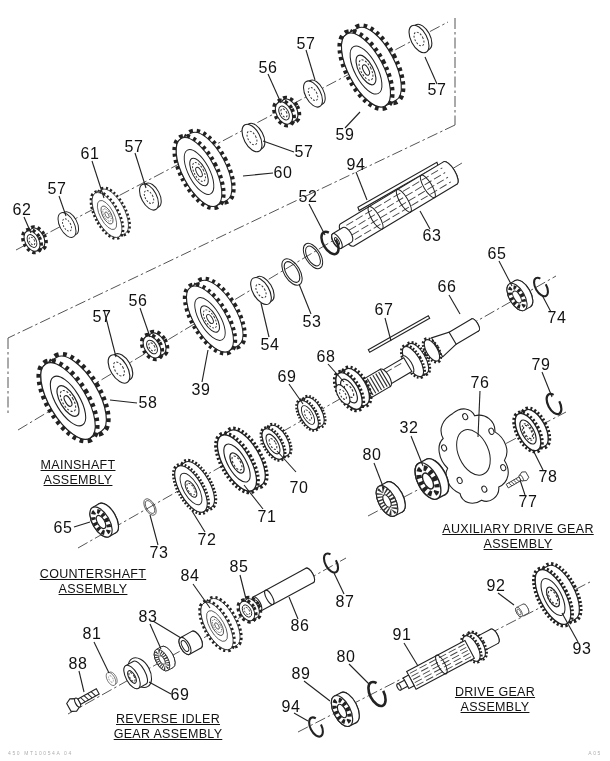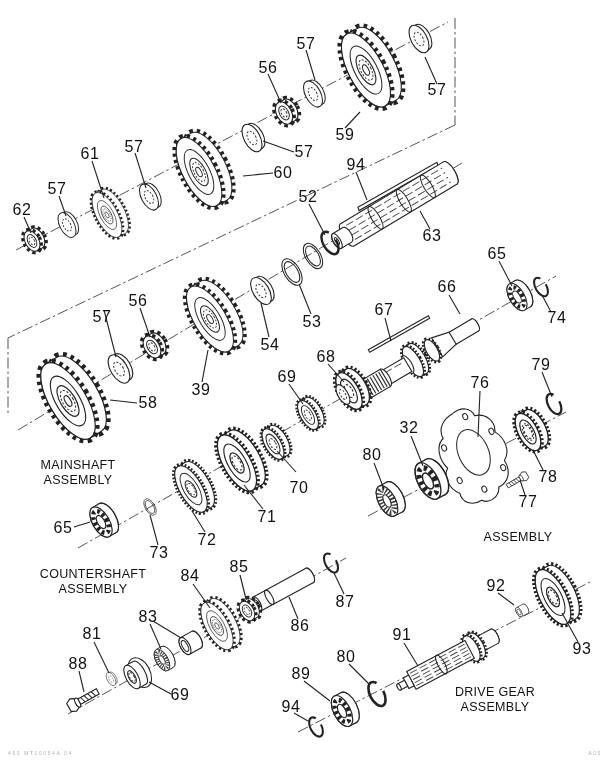--- a/index.html
+++ b/index.html
@@ -16,21 +16,21 @@
   .tf{fill:none;stroke:#222;stroke-width:6;stroke-dasharray:1.8 1.8;}
   .tf2{fill:none;stroke:#222;stroke-width:5;stroke-dasharray:1.6 1.6;}
   .balls{fill:none;stroke:#222;stroke-width:4.2;stroke-dasharray:2.8 2.6;}
   .rollers{fill:none;stroke:#333;stroke-width:6;stroke-dasharray:1.3 1.7;}
   .snapc{fill:none;stroke:#222;stroke-width:2.6;}
   .hatch{stroke:#333;stroke-width:17;stroke-dasharray:1.2 2.1;fill:none;}
   .axis{fill:none;stroke:#555;stroke-width:1;stroke-dasharray:11 3 2.5 3;}
   .leader{stroke:#222;stroke-width:1.1;}
   
   .co{position:absolute;transform:translate(-50%,-50%);font-size:16px;font-style:normal;color:#111;letter-spacing:.5px;white-space:nowrap;}
-  .al{position:absolute;transform:translate(-50%,-50%);font-size:12.5px;color:#111;text-align:center;line-height:1.2;letter-spacing:.3px;white-space:nowrap;}
+  .al{position:absolute;transform:translate(-50%,-50%);font-size:12.5px;color:#111;text-align:center;line-height:1.2;letter-spacing:.3px;white-space:nowrap;text-decoration:underline;}
   .al span{display:block;}
   .fnote{position:absolute;font-size:5px;color:#9a9a9a;letter-spacing:1.6px;opacity:.8;white-space:nowrap;}
   .fnote.l{left:8px;top:750px;}
   .fnote.r{right:8px;top:750px;}
 </style>
 </head>
 <body>
 
 <div class="stage">
 
@@ -387,21 +387,26 @@
 
 <div class="al" style="left:78px;top:473px">
   <span>MAINSHAFT</span>
   <span>ASSEMBLY</span>
 </div>
 <div class="al" style="left:93px;top:582px">
   <span>COUNTERSHAFT</span>
   <span>ASSEMBLY</span>
 </div>
 <div class="al" style="left:518px;top:537px">
+  <span>AUXILIARY DRIVE GEAR</span>
   <span>ASSEMBLY</span>
+</div>
+<div class="al" style="left:168px;top:727px">
+  <span>REVERSE IDLER</span>
+  <span>GEAR ASSEMBLY</span>
 </div>
 <div class="al" style="left:495px;top:700px">
   <span>DRIVE GEAR</span>
   <span>ASSEMBLY</span>
 </div>
 
 <div class="fnote l">450 MT10054A 04</div>
 <div class="fnote r">A05</div>
 
 </div>

